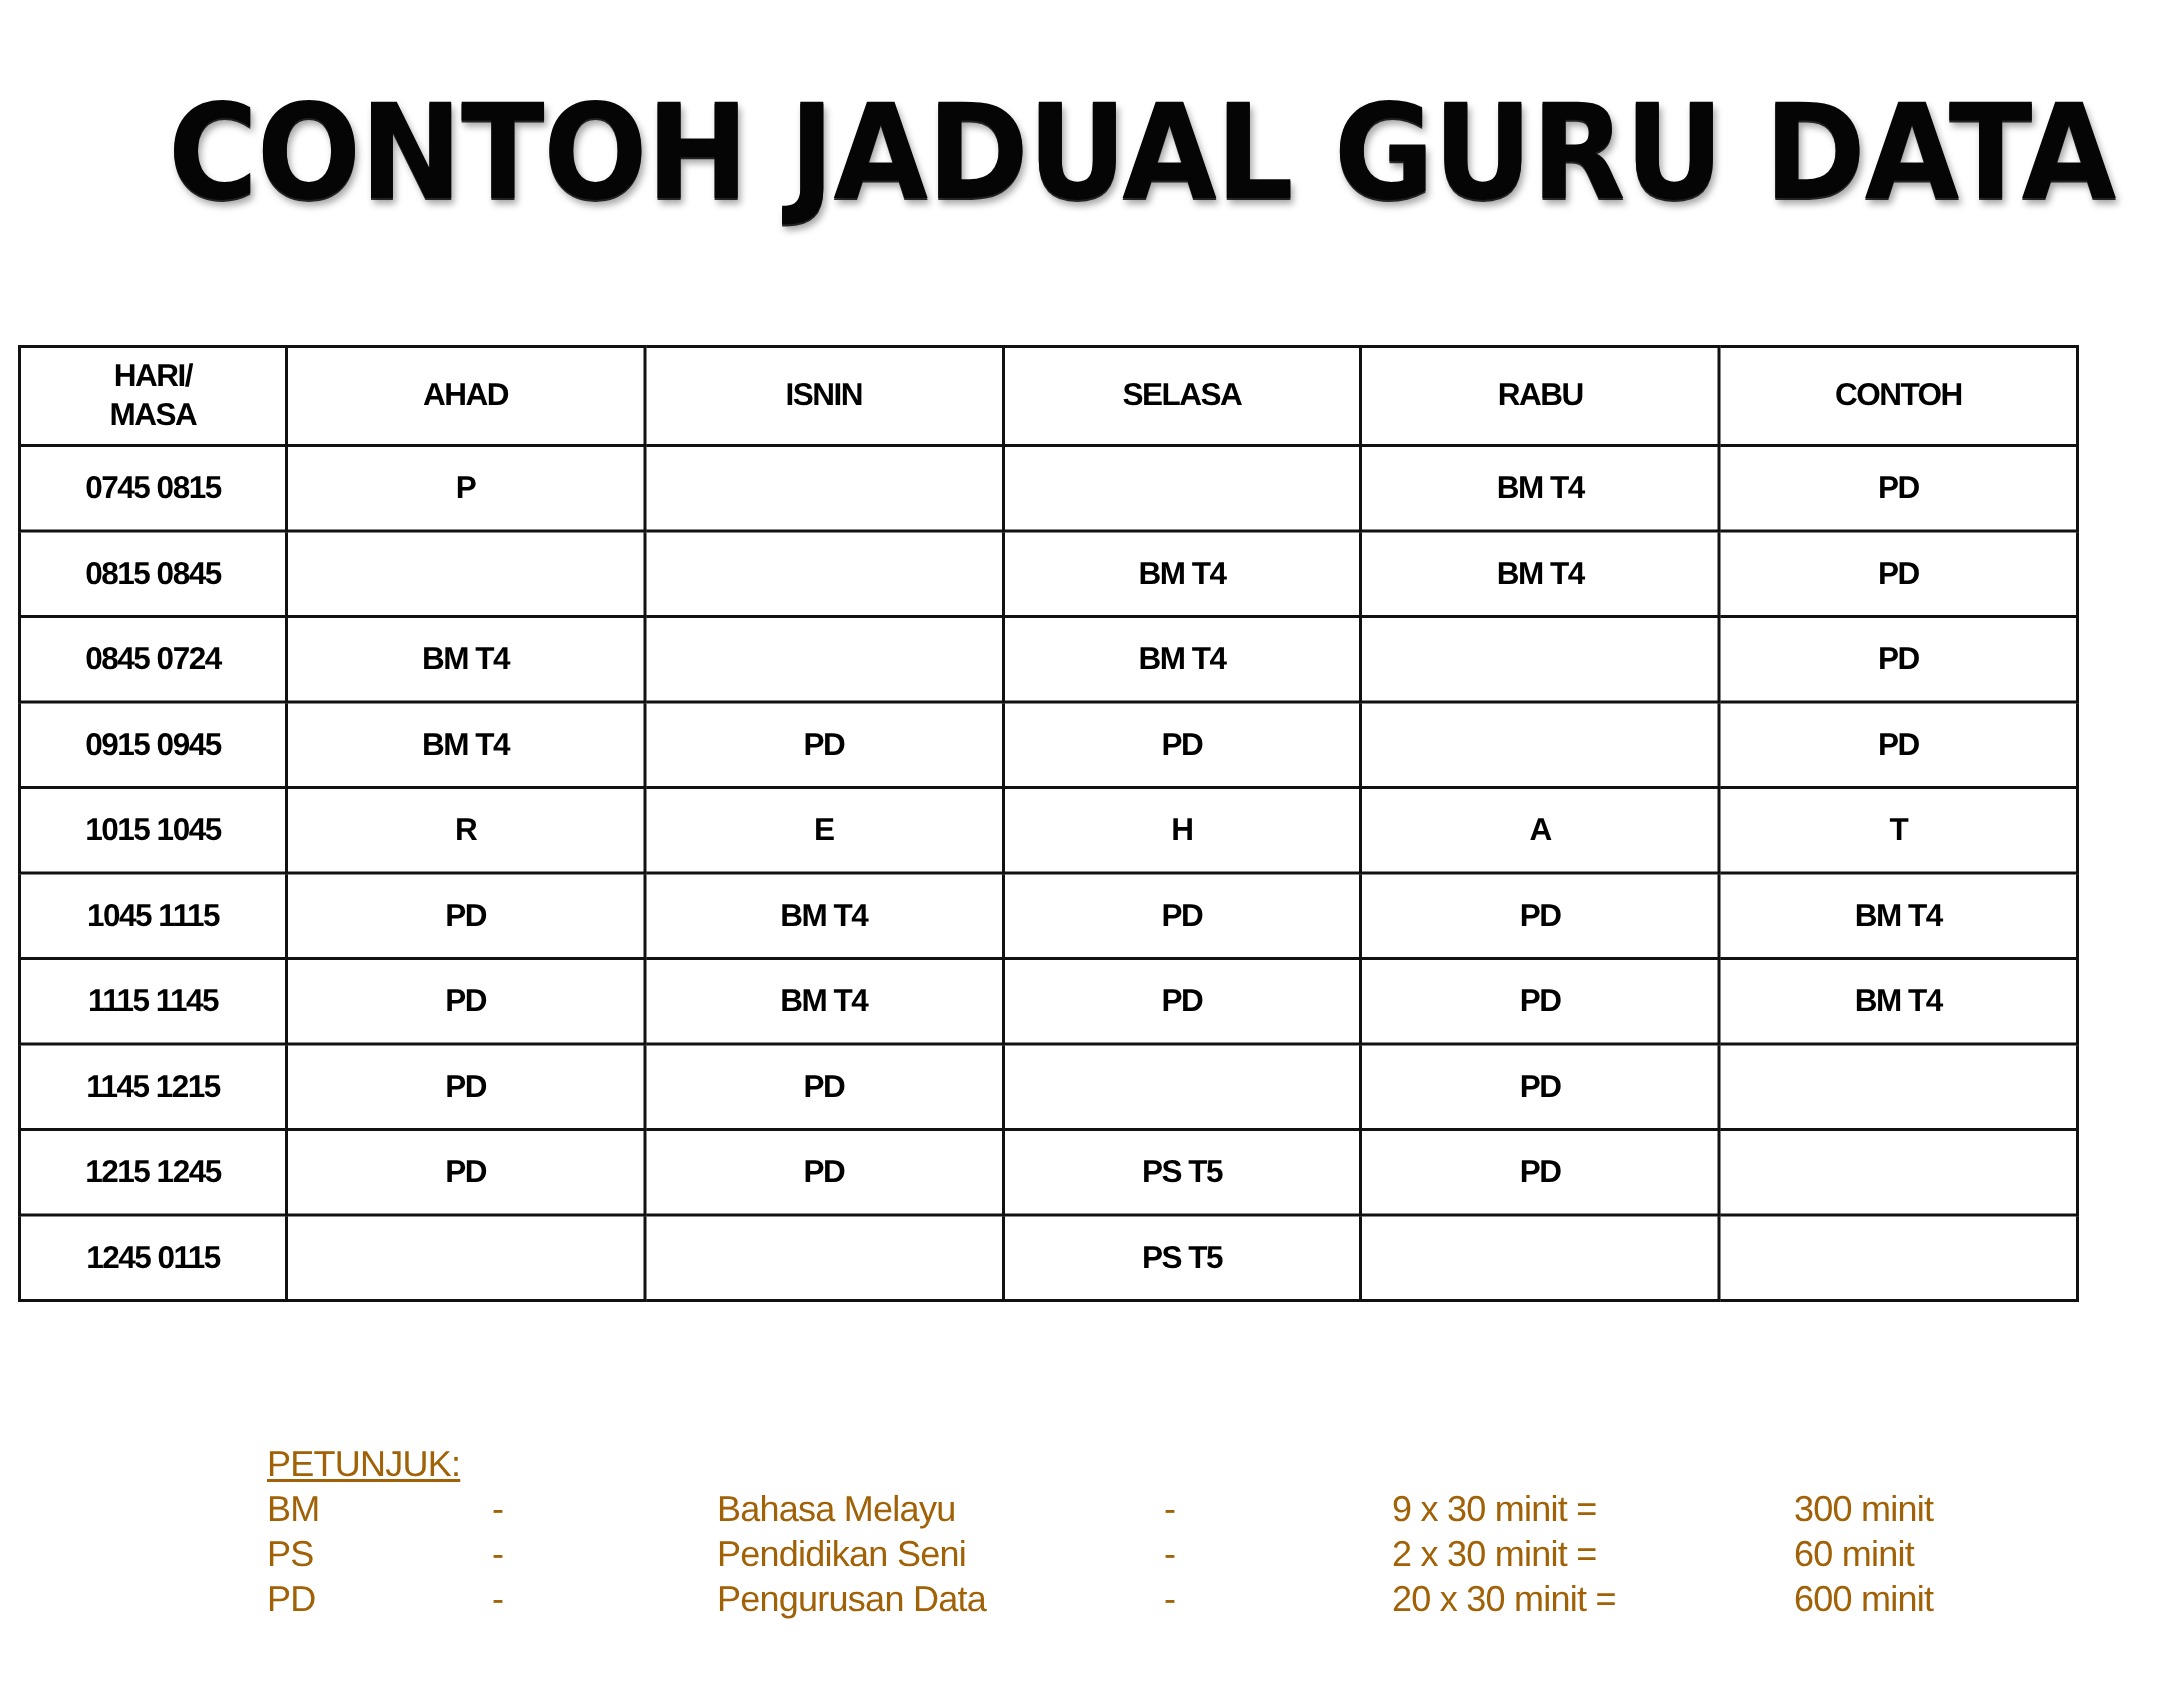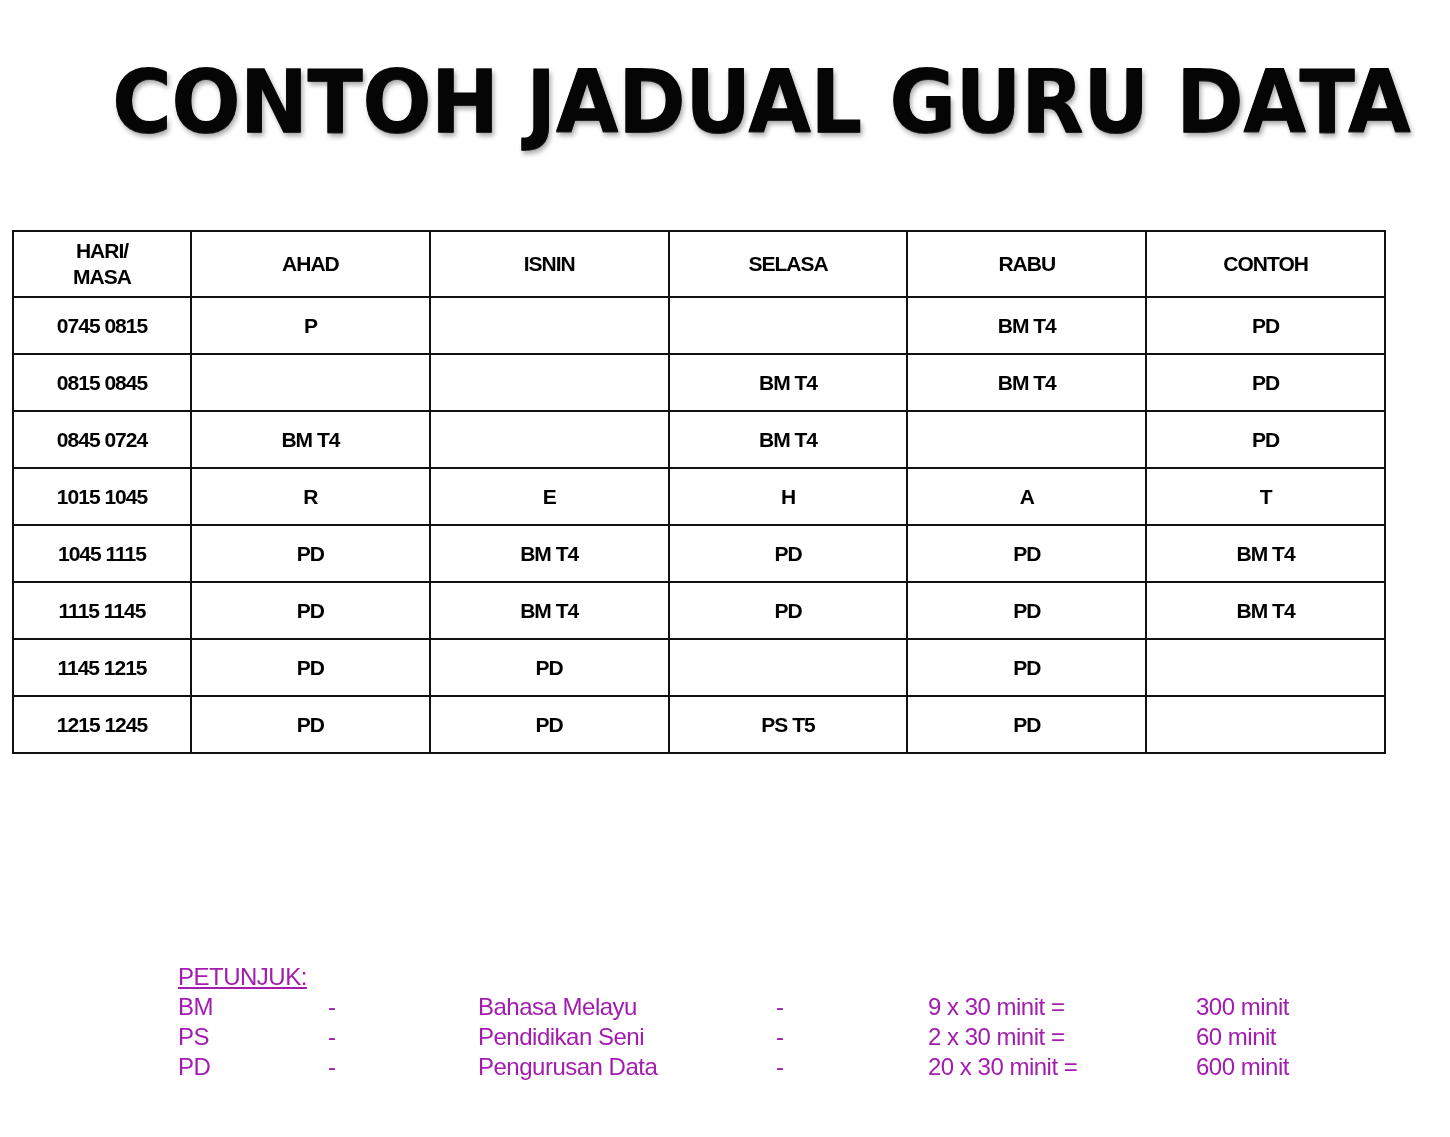--- a/index.html
+++ b/index.html
@@ -61,21 +61,21 @@
     .col-day { width: 238.8px; }
     .hdr-corner span { display: block; text-align: center; }
 
     .legend {
       position: absolute;
       left: 178px;
       top: 962px;
       font-family: "Liberation Sans", sans-serif;
       font-size: 24px;
       line-height: 30px;
-      color: #a21caf;
+      color: #a16207;
     }
     .legend-title {
       text-decoration: underline;
       letter-spacing: -0.5px;
     }
     .legend-row {
       position: relative;
       height: 30px;
       width: 1200px;
     }
@@ -138,20 +138,28 @@
       </tr>
       <tr>
         <td>0845 0724</td>
         <td>BM T4</td>
         <td></td>
         <td>BM T4</td>
         <td></td>
         <td>PD</td>
       </tr>
       <tr>
+        <td>0915 0945</td>
+        <td>BM T4</td>
+        <td>PD</td>
+        <td>PD</td>
+        <td></td>
+        <td>PD</td>
+      </tr>
+      <tr>
         <td>1015 1045</td>
         <td>R</td>
         <td>E</td>
         <td>H</td>
         <td>A</td>
         <td>T</td>
       </tr>
       <tr>
         <td>1045 1115</td>
         <td>PD</td>
@@ -175,20 +183,28 @@
         <td></td>
         <td>PD</td>
         <td></td>
       </tr>
       <tr>
         <td>1215 1245</td>
         <td>PD</td>
         <td>PD</td>
         <td>PS T5</td>
         <td>PD</td>
+        <td></td>
+      </tr>
+      <tr>
+        <td>1245 0115</td>
+        <td></td>
+        <td></td>
+        <td>PS T5</td>
+        <td></td>
         <td></td>
       </tr>
     </tbody>
 </table>
 
 <div class="legend">
   <div class="legend-title">PETUNJUK:</div>
   <div id="legend-rows">
       <div class="legend-row">
         <span class="lg-code">BM</span>

